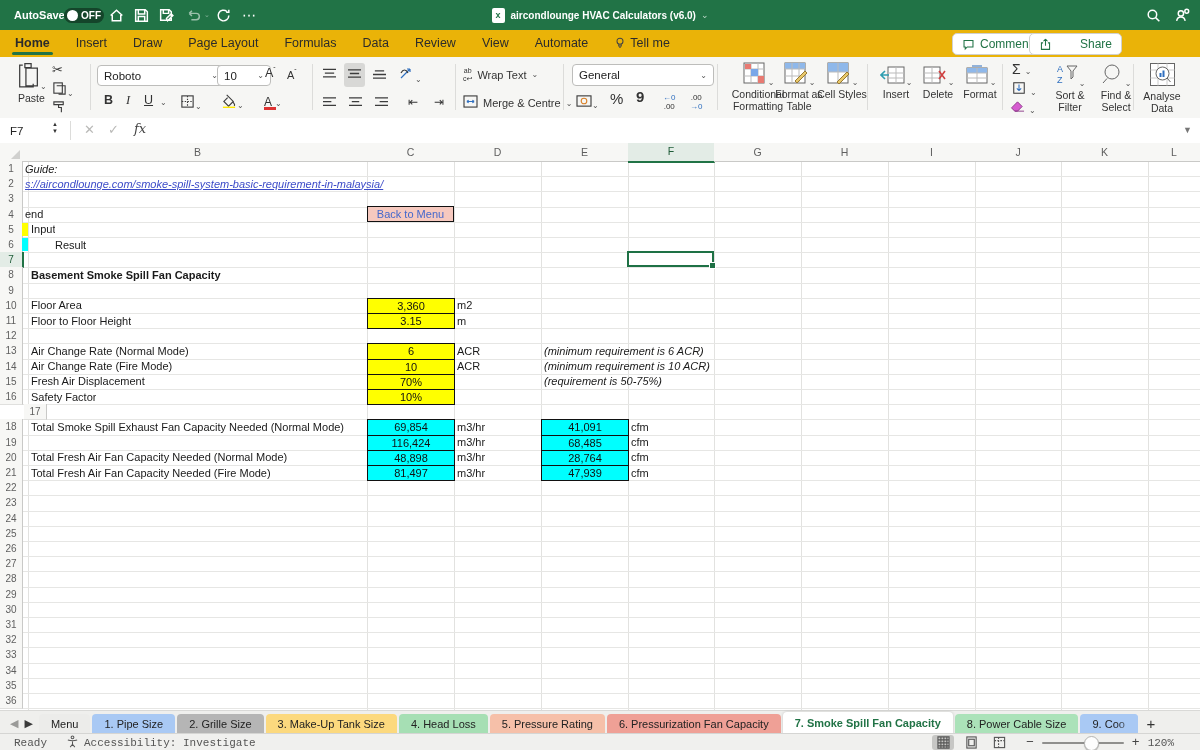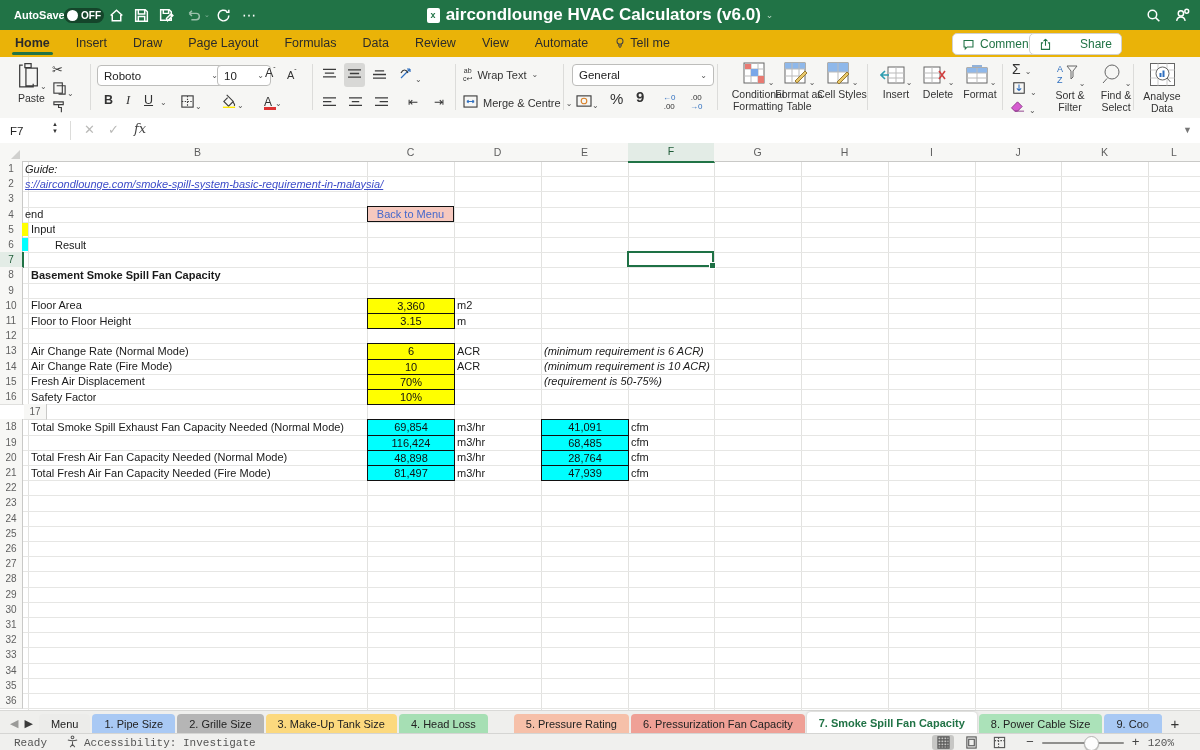--- a/index.html
+++ b/index.html
@@ -7,21 +7,21 @@
   .abs{position:absolute;}
   
   #titlebar{position:absolute;top:0;left:0;width:1200px;height:30px;background:#217346;color:#fff;}
   #titlebar .tb-item{position:absolute;top:0;height:30px;display:flex;align-items:center;color:#fff;}
   .autosave-label{font-size:11px;font-weight:bold;}
   .toggle{width:34px;height:15px;background:#14452a;border-radius:8px;display:flex;align-items:center;padding:0 3px;gap:3px;}
   .toggle .knob{width:11px;height:11px;background:#fff;border-radius:50%;}
   .toggle .off{font-size:10px;font-weight:bold;color:#fff;}
   .tb-ic{width:17px;height:17px;}
   .tb-ic svg{width:100%;height:100%;stroke:#fff;fill:none;stroke-width:1.4;}
-  .title-text{font-size:17px;font-weight:bold;white-space:nowrap;}
+  .title-text{font-size:10px;font-weight:bold;white-space:nowrap;}
   .title-chev{font-size:9px;color:#bcd9c8;margin-left:5px;}
   .doc-ic{width:13px;height:15px;background:#fff;border-radius:2px;margin-right:6px;position:relative;}
   .doc-ic span{position:absolute;left:0;top:0;width:13px;height:15px;color:#217346;font-size:9px;font-weight:bold;text-align:center;line-height:15px;}
   
   #tabrow{position:absolute;top:30px;left:0;width:1200px;height:27px;background:#eab308;border-bottom:1px solid #e2e2e0;}
   .rtab{position:relative;display:inline-block;font-size:12.5px;color:#2b2b2b;padding:6px 13px 5px 13px;cursor:default;}
   .rtab.active{font-weight:bold;}
   .rtab.active::after{content:"";position:absolute;left:10px;right:10px;bottom:0;height:3px;background:#217346;border-radius:2px;}
   .bulb{width:12px;height:12px;display:inline-block;vertical-align:-2px;margin-right:4px;}
   .bulb svg{width:100%;height:100%;stroke:#444;fill:none;stroke-width:1.2;}
@@ -525,21 +525,21 @@
 
   <div id="sheetbar">
     <span class="navarr">◀</span>
     <span class="navarr dark">▶</span>
     <span id="sheettabs" style="display:flex;align-items:flex-end;">
         <div class="stab" style="background: rgb(236, 236, 234); color: rgb(34, 34, 34);">Menu</div>
         <div class="stab" style="background: rgb(169, 201, 244); color: rgb(34, 34, 34);">1. Pipe Size</div>
         <div class="stab" style="background: rgb(181, 181, 181); color: rgb(34, 34, 34);">2. Grille Size</div>
         <div class="stab" style="background: rgb(252, 217, 126); color: rgb(34, 34, 34);">3. Make-Up Tank Size</div>
         <div class="stab" style="background: rgb(166, 223, 180); color: rgb(34, 34, 34);">4. Head Loss</div>
-        <div class="stab" style="background: rgb(246, 192, 169); color: rgb(34, 34, 34); margin-left: 24px;">5. Pressure Rating</div>
+        <div class="stab" style="background: rgb(246, 192, 169); color: rgb(34, 34, 34);">5. Pressure Rating</div>
         <div class="stab" style="background: rgb(239, 160, 150); color: rgb(34, 34, 34);">6. Pressurization Fan Capacity</div>
         <div class="stab active" style="background: rgb(255, 255, 255); color: rgb(33, 115, 70);">7. Smoke Spill Fan Capacity</div>
         <div class="stab" style="background: rgb(171, 226, 185); color: rgb(34, 34, 34);">8. Power Cable Size</div>
         <div class="stab" style="background: rgb(169, 201, 244); color: rgb(34, 34, 34); width: 46px; overflow: hidden; padding-right: 0px;">9. Coo<span class="fade" style="background: linear-gradient(to right, rgba(255, 255, 255, 0), rgb(169, 201, 244));"></span></div>
       </span>
     <span class="addtab">+</span>
   </div>
 
   <div id="statusbar">
     <div class="sb-item" style="left:14px;">

